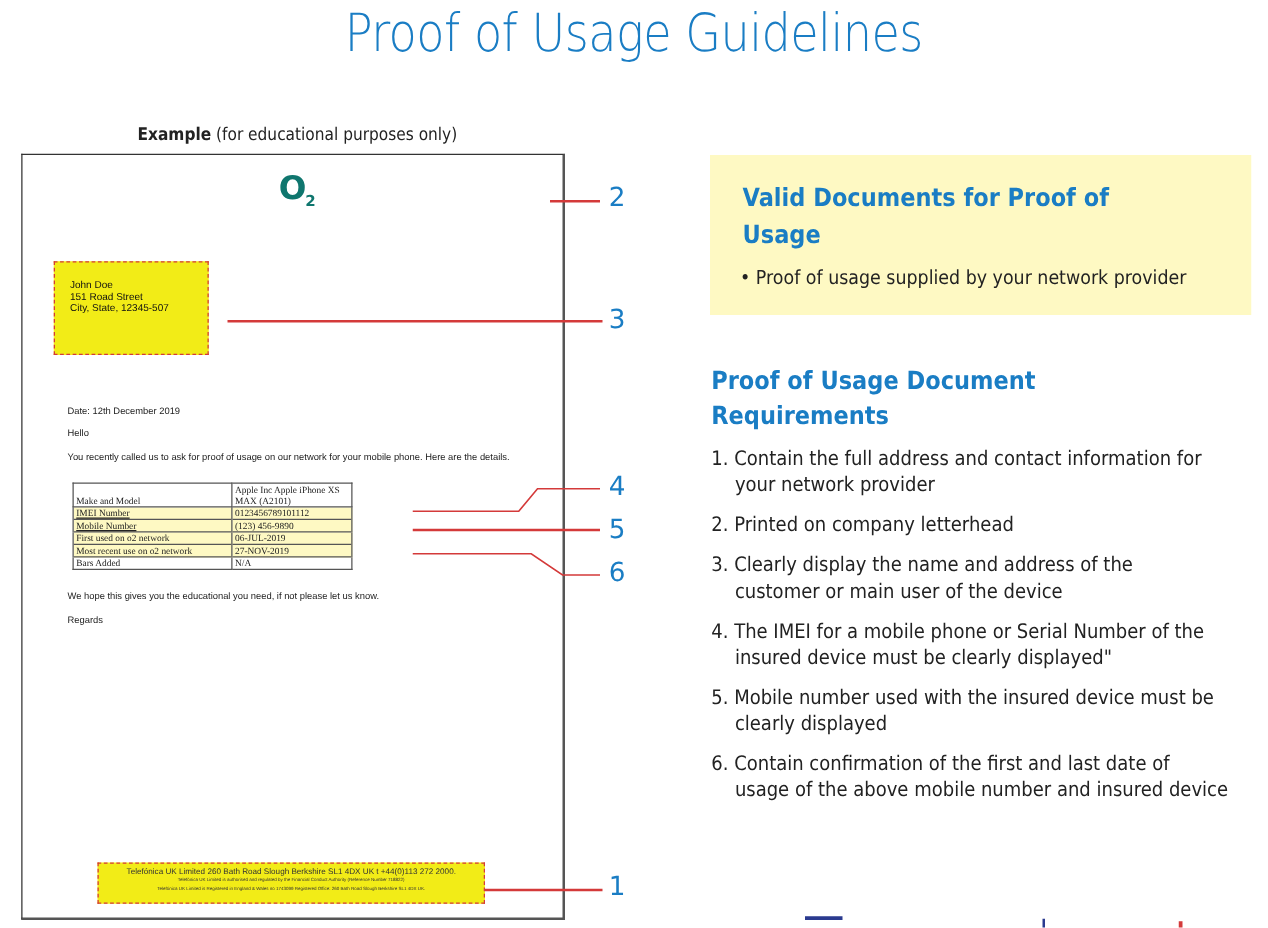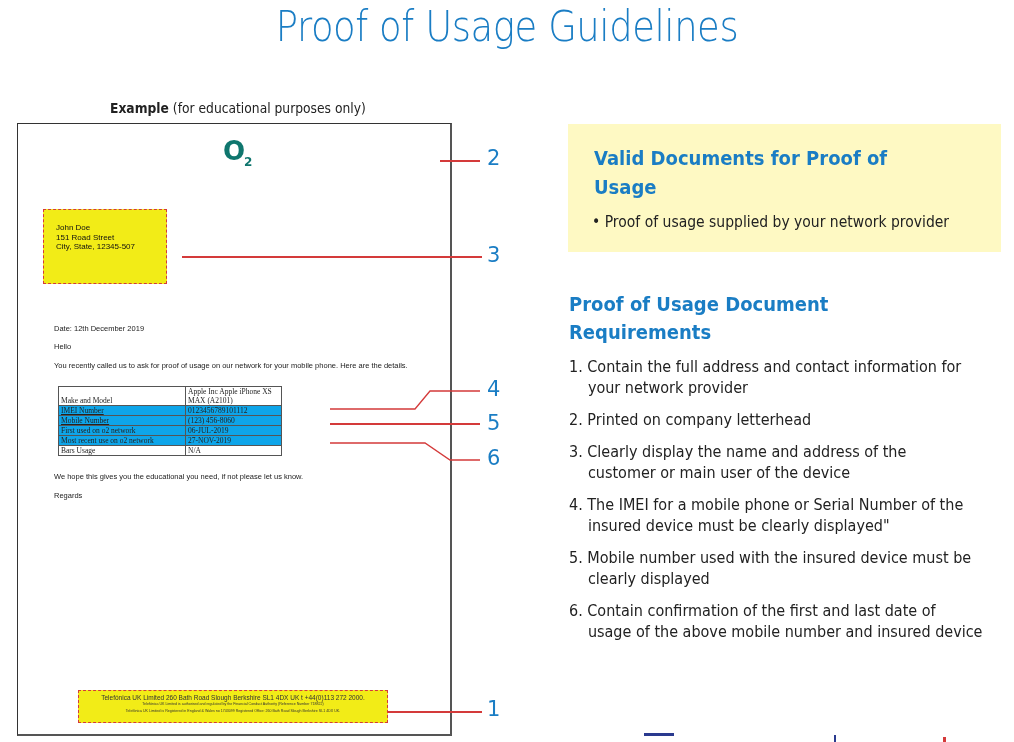--- a/index.html
+++ b/index.html
@@ -49,21 +49,21 @@
   .l-cs { top:392px; width:375px; }
 
   table.details {
     position:absolute; left:40px; top:262px; width:224px;
     border-collapse:collapse; font-size:7.5px; color:#222;font-family:Liberation Serif, serif;
   }
   table.details td {
     border:1px solid #555; padding:0 2px; height:9px; line-height:9px; vertical-align:bottom;
   }
   table.details td:first-child { width:122px; }
-  table.details tr.hi td { background:#0ea5e9; border-bottom:1.5px dashed #a52a2a; }
+  table.details tr.hi td { background:#fef9c3; border-bottom:1.5px dashed #a52a2a; }
   table.details tr.tall td { height:18px; }
   table.details td.u { text-decoration:underline; }
 
   .footer-box { left:60px; top:566px; width:310px; height:33px; text-align:center; padding-top:3px; }
   .footer-box .f1 { font-size:6.5px; color:#333; }
   .footer-box .f2, .footer-box .f3 { font-size:3.6px; color:#333; line-height:7px; }
 
   .callout-line { position:absolute; background:#d43a3a; height:1.5px; }
   .callout-num {
     position:absolute; font-family:"DejaVu Sans", sans-serif; font-size:21px;
@@ -121,32 +121,32 @@
         <tr class="tall">
       <td>Make and Model</td>
       <td>Apple Inc Apple iPhone XS MAX (A2101)</td>
     </tr>
     <tr class="hi">
       <td class="u">IMEI Number</td>
       <td>0123456789101112</td>
     </tr>
     <tr class="hi">
       <td class="u">Mobile Number</td>
-      <td>(123) 456-8060</td>
+      <td>(123) 456-9890</td>
     </tr>
     <tr class="hi">
       <td>First used on o2 network</td>
       <td>06-JUL-2019</td>
     </tr>
     <tr class="hi">
       <td>Most recent use on o2 network</td>
       <td>27-NOV-2019</td>
     </tr>
     <tr>
-      <td>Bars Usage</td>
+      <td>Bars Added</td>
       <td>N/A</td>
     </tr>
   </tbody>
     </table>
 
   <div class="letter l-hope">We hope this gives you the educational you need, if not please let us know.</div>
   <div class="letter l-regards">Regards</div>
   <div class="letter l-cs">
   </div>
 

